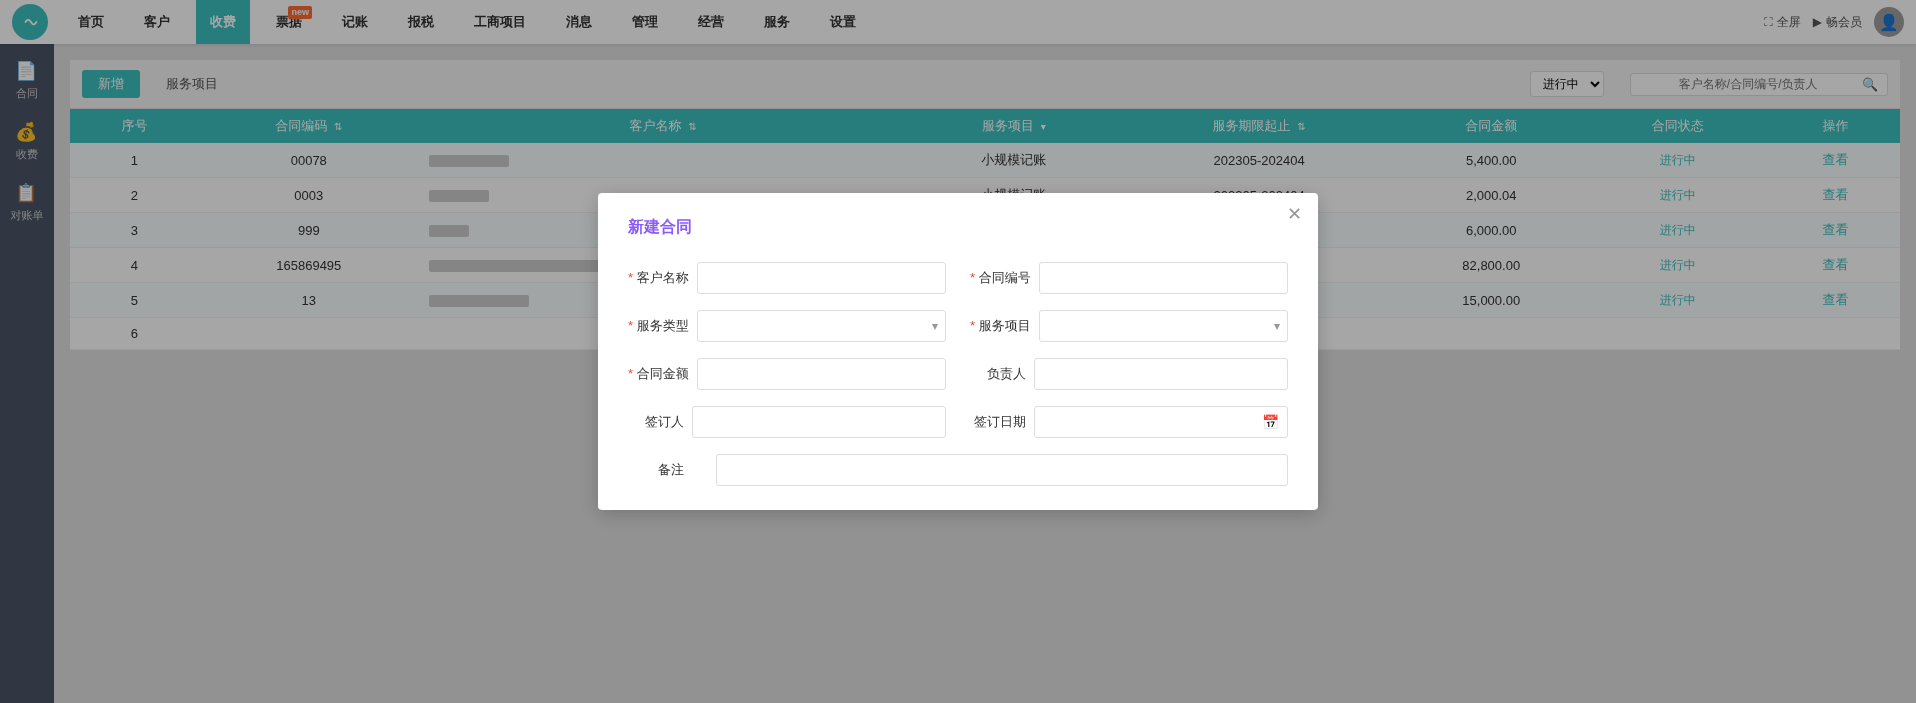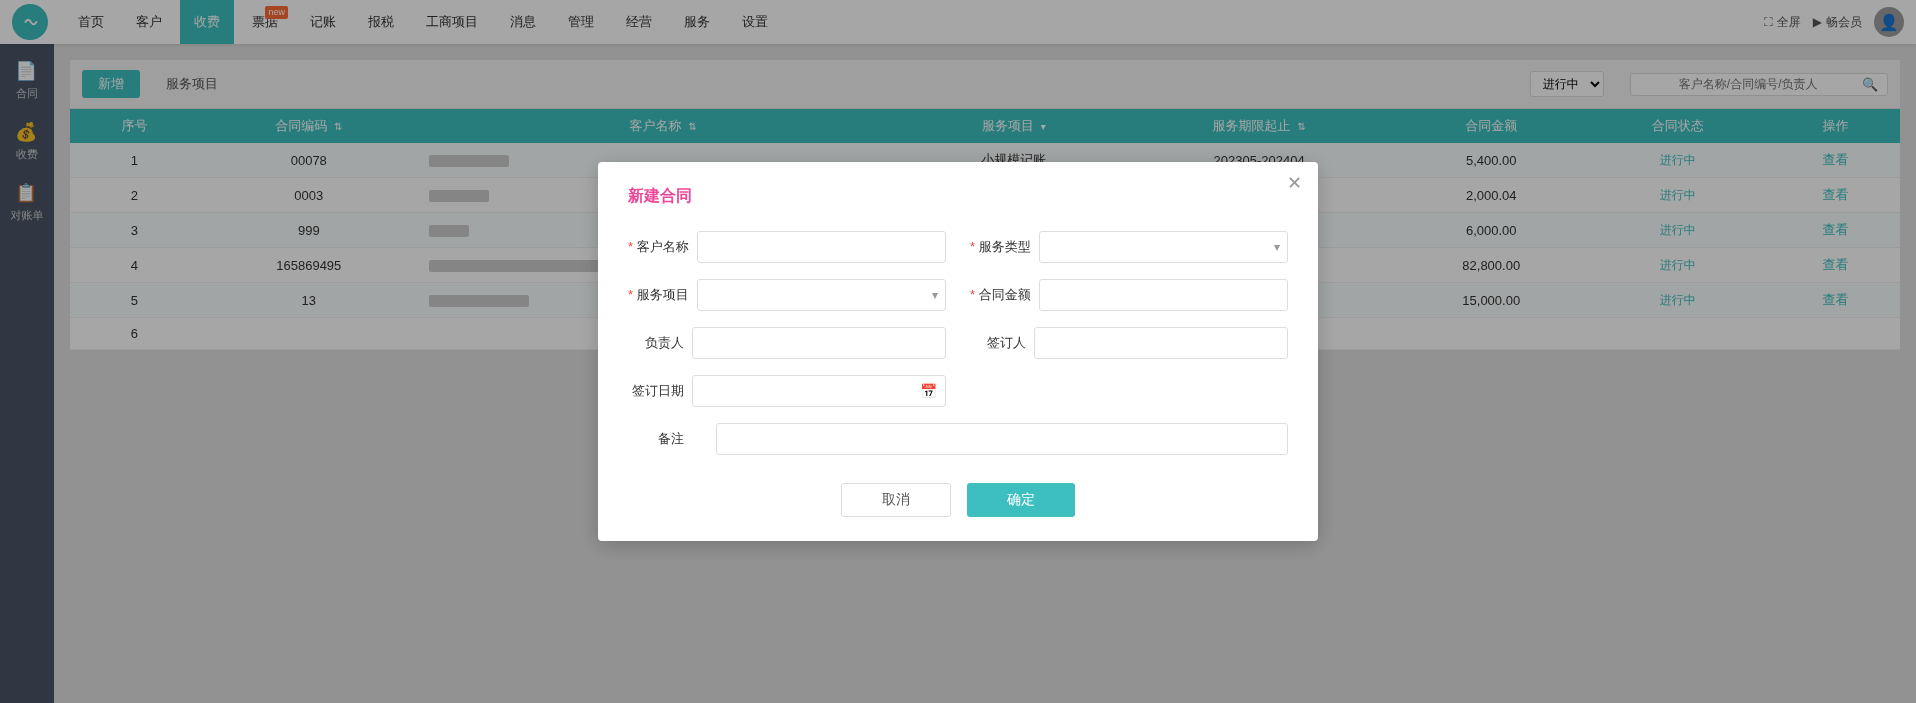--- a/index.html
+++ b/index.html
@@ -21,21 +21,21 @@
       height: 36px;
       background: #3dbfbf;
       border-radius: 50%;
       display: flex;
       align-items: center;
       justify-content: center;
       margin-right: 16px;
       flex-shrink: 0;
     }
     .nav-logo svg { width: 22px; height: 22px; }
-    .nav-items { display: flex; align-items: center; gap: 4px; flex: 1; }
+    .nav-items { display: flex; align-items: center; gap: 12px; flex: 1; font-weight: bold; }
     .nav-item {
       padding: 0 14px;
       height: 44px;
       display: flex;
       align-items: center;
       cursor: pointer;
       color: #333;
       font-size: 13px;
       position: relative;
     }
@@ -236,21 +236,21 @@
     .modal {
       background: #fff;
       border-radius: 4px;
       width: 720px;
       padding: 24px 30px 24px 30px;
       position: relative;
       box-shadow: 0 4px 20px rgba(0,0,0,0.2);
     }
     .modal-title {
       font-size: 16px;
-      color: #ec4899;
+      color: #8b5cf6;
       font-weight: 600;
       margin-bottom: 24px;
     }
     .modal-close {
       position: absolute;
       top: 12px;
       right: 16px;
       font-size: 18px;
       color: #999;
       cursor: pointer;
@@ -529,20 +529,24 @@
       <div class="modal">
         <button class="modal-close">✕</button>
         <div class="modal-title">新建合同</div>
 
         <div class="form-grid">
 
           <div class="form-row">
             <label class="form-label required">客户名称</label>
             <input class="form-input" type="text" style="">
           </div>
+          <div class="form-row">
+            <label class="form-label required">合同编号</label>
+            <input class="form-input" type="text" style="">
+          </div>
 
           <div class="form-row">
             <label class="form-label required">服务类型</label>
             <div class="form-select-wrapper">
               <select class="form-select"></select>
               <span class="select-arrow">▾</span>
             </div>
           </div>
           <div class="form-row">
             <label class="form-label required">服务项目</label>
@@ -572,20 +576,16 @@
               <span class="date-icon">📅</span>
             </div>
           </div>
 
           <div class="form-row" style="grid-column: 1 / -1; gap: 32px;">
             <label class="form-label">备注</label>
             <input class="form-input" type="text" style="flex: 1 1 0%;">
           </div>
         </div>
 
-        <div class="modal-footer">
-          <button class="btn-cancel">取消</button>
-          <button class="btn-confirm">确定</button>
-        </div>
       </div>
     </div>
   </div>
 </div>
 
 </body></html>

